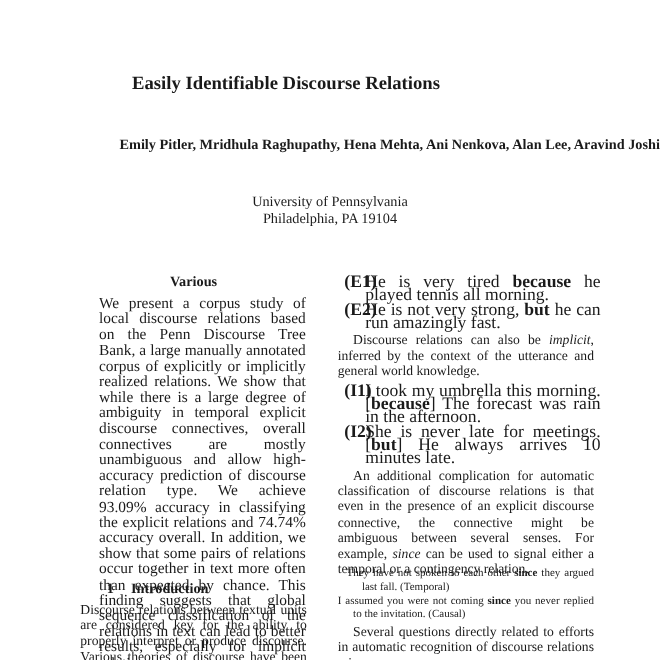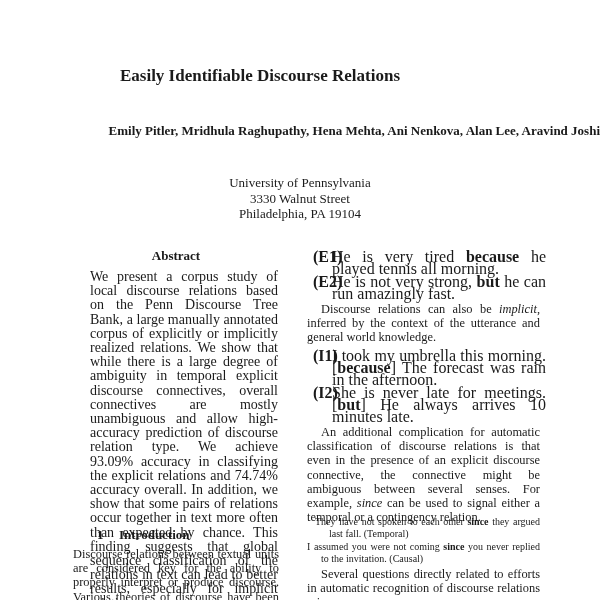--- a/index.html
+++ b/index.html
@@ -33,25 +33,24 @@
   b { font-weight:bold; }
   i { font-style:italic;font-family:Liberation Serif, serif; }
 </style>
 </head>
 <body>
 
 <div class="title">Easily Identifiable Discourse Relations</div>
 <div class="authors">Emily Pitler, Mridhula Raghupathy, Hena Mehta, Ani Nenkova, Alan Lee, Aravind Joshi</div>
 <div class="affil" style="top:138px;margin-top:37px;">
   <div>University of Pennsylvania</div>
-  <div>3330 Walnut Street</div>
   <div>Philadelphia, PA 19104</div>
 </div>
 
-<div class="abs-head">Abstract</div>
+<div class="abs-head">Various</div>
 <div class="abs-body">We present a corpus study of local discourse relations based on the Penn Discourse Tree Bank, a large manually annotated corpus of explicitly or implicitly realized relations. We show that while there is a large degree of ambiguity in temporal explicit discourse connectives, overall connectives are mostly unambiguous and allow high-accuracy prediction of discourse relation type. We achieve 93.09% accuracy in classifying the explicit relations and 74.74% accuracy overall. In addition, we show that some pairs of relations occur together in text more often than expected by chance. This finding suggests that global sequence classification of the relations in text can lead to better results, especially for implicit relations.</div>
 
 <div class="sec-head">
   <span class="num">1</span><span>Introduction</span>
 </div>
 <div class="intro">Discourse relations between textual units are considered key for the ability to properly interpret or produce discourse. Various theories of discourse have been developed (Moore and Wiemer-</div>
 
 <div class="ex-list" style="top:251px;">
   <div class="ex">
     <span class="lbl">(E1)</span>

